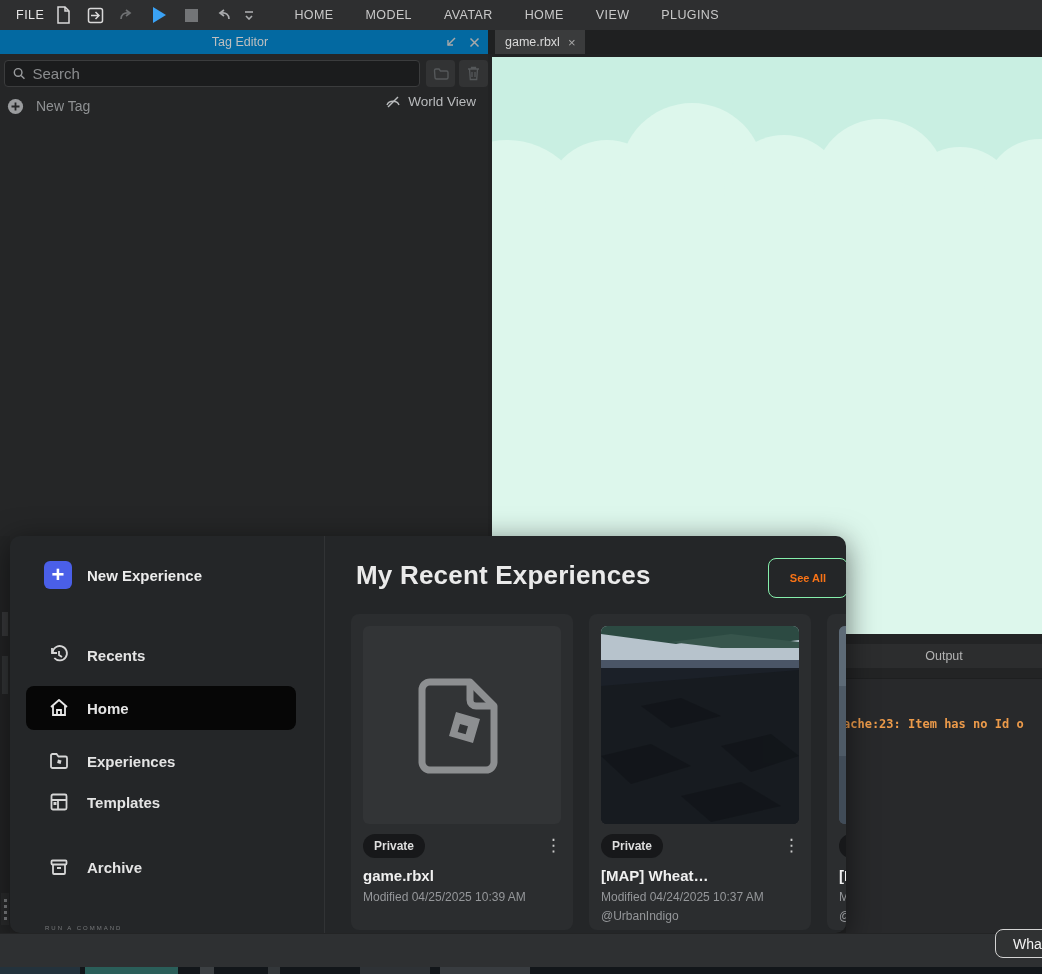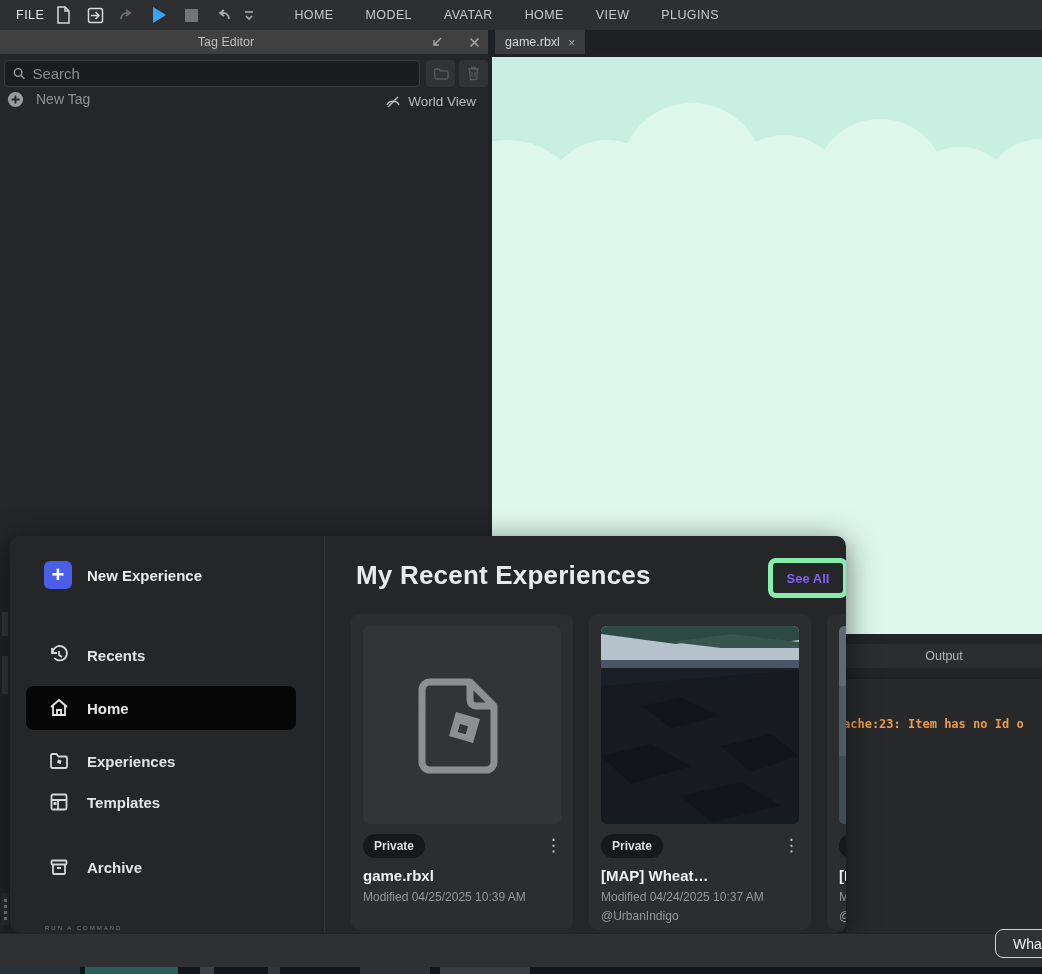--- a/index.html
+++ b/index.html
@@ -12,38 +12,38 @@
              background:#2e2f30; display:flex; align-items:center; z-index:5; }
   #menubar .file { color:#e6e6e6; font-size:12.5px; letter-spacing:.5px; margin-left:16px; cursor:default; }
   .tbtn { width:26px; height:22px; display:flex; align-items:center; justify-content:center; margin-left:6px; }
   .tbtn:first-of-type { margin-left:18px; }
   .menu-item { color:#c9c9c9; font-size:12.5px; letter-spacing:.4px; margin-left:32px; cursor:default; }
   .play-tri { width:0; height:0; border-left:13px solid #3aa2f5; border-top:8px solid transparent; border-bottom:8px solid transparent; }
   .stop-sq { width:13px; height:13px; background:#737577; }
 
   
   #tag-header { position:absolute; left:0; top:30px; width:488px; height:24px;
-                background:#404040; display:flex; align-items:center; z-index:4;gap:14px; }
+                background:#0369a1; display:flex; align-items:center; z-index:4; }
   #tag-header .title { flex:1; text-align:center; color:#bfbfbf; font-size:12.5px; padding-left:40px; }
   #tag-header .hicon { width:20px; height:18px; display:flex; align-items:center; justify-content:center; color:#a9a9a9; margin-right:4px; }
   #tabbar { position:absolute; left:488px; top:30px; width:554px; height:24px; background:#1f2021; z-index:4; }
   #tab-active { position:absolute; left:7px; top:0; height:24px; padding:0 10px; background:#3a3b3c;
                 display:flex; align-items:center; gap:8px; color:#d9d9d9; font-size:12.5px; }
   #tab-active .x { color:#a8a8a8; font-size:13px; }
 
   
   #tag-body { position:absolute; left:0; top:54px; width:488px; height:880px; background:#252627; z-index:1; }
   #search-box { position:absolute; left:4px; top:6px; width:416px; height:27px; background:#1b1c1d;
                 border:1px solid #3b3c3d; border-radius:4px; display:flex; align-items:center; padding:0 8px; gap:7px; }
   #search-box input { background:transparent; border:none; outline:none; color:#c9c9c9; font-size:15px; width:100%;
                       font-family:"Liberation Sans",sans-serif; }
   #search-box input::placeholder { color:#8a8c8e; }
   .mini-btn { position:absolute; top:6px; width:29px; height:27px; background:#323334; border-radius:4px;
               display:flex; align-items:center; justify-content:center; color:#55585a; }
-  #new-tag-row { position:absolute; left:0; top:31px; width:488px; height:28px; display:flex; align-items:center; }
+  #new-tag-row { position:absolute; left:0; top:38px; width:488px; height:28px; display:flex; align-items:center; }
   #new-tag-row .plus { margin-left:7px; color:#8f9193; }
   #new-tag-row .ntlabel { margin-left:12px; color:#8f9193; font-size:14px; }
   #world-view { position:absolute; right:12px; top:40px; display:flex; align-items:center; gap:7px; color:#b9bbbd; font-size:13.5px; }
 
   
   #splitter { position:absolute; left:488px; top:54px; width:4px; height:580px; background:#222324; z-index:2; }
   #viewport { position:absolute; left:492px; top:54px; width:550px; height:580px; background:#c9efe2;
               border-top:3px solid #202122; overflow:hidden; z-index:1; }
 
   
@@ -63,22 +63,22 @@
   #new-exp .blue { width:28px; height:28px; border-radius:6px; background:#4a5fe8; display:flex; align-items:center;
                    justify-content:center; color:#fff; font-size:22px; font-weight:bold; line-height:1; }
   #new-exp .nelabel { color:#ececec; font-size:15px; font-weight:bold; }
   .side-item { position:absolute; left:16px; width:270px; height:44px; border-radius:8px;
                display:flex; align-items:center; cursor:pointer; }
   .side-item.active { background:#060606; }
   .side-item .sicon { width:22px; height:22px; margin-left:22px; color:#d6d6d6; }
   .side-item .slabel { margin-left:17px; color:#e4e4e4; font-size:15px; font-weight:bold; }
   #mmain { position:absolute; left:315px; top:0; width:521px; height:397px; }
   #mtitle { position:absolute; left:31px; top:24px; color:#eaeaea; font-size:26px; font-weight:bold; letter-spacing:.2px; }
-  #see-all { position:absolute; left:443px; top:22px; width:80px; height:40px; border:5px solid #86efac;
-             border-radius:8px; background:transparent; color:#8b5cf6; font-size:13px; font-weight:bold;
+  #see-all { position:absolute; left:443px; top:22px; width:80px; height:40px; border:1px solid #86efac;
+             border-radius:8px; background:transparent; color:#f97316; font-size:11px; font-weight:bold;
              display:flex; align-items:center; justify-content:center; cursor:pointer;
              font-family:"Liberation Sans",sans-serif; }
   #cards { position:absolute; left:26px; top:78px; display:flex; gap:16px; }
   .card { width:222px; height:316px; background:#2b2d2f; border-radius:8px; padding:12px; flex:none; }
   .thumb { width:198px; height:198px; border-radius:6px; background:#323436; overflow:hidden;
            display:flex; align-items:center; justify-content:center; }
   .badge-row { margin-top:10px; display:flex; align-items:center; justify-content:space-between; }
   .badge { background:#17181a; color:#dedede; font-size:12px; font-weight:bold; padding:5px 11px; border-radius:999px; }
   .kebab { color:#c8c8c8; font-size:17px; letter-spacing:0; line-height:.55; text-align:center; width:16px; cursor:pointer; }
   .ctitle { margin-top:9px; color:#f0f0f0; font-size:15px; font-weight:bold; }

